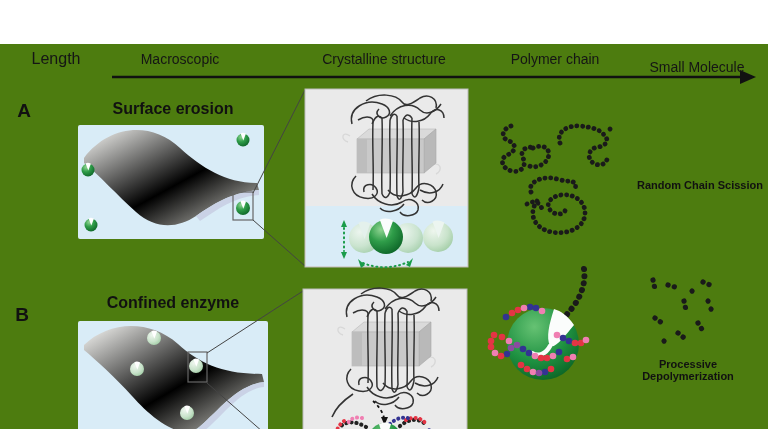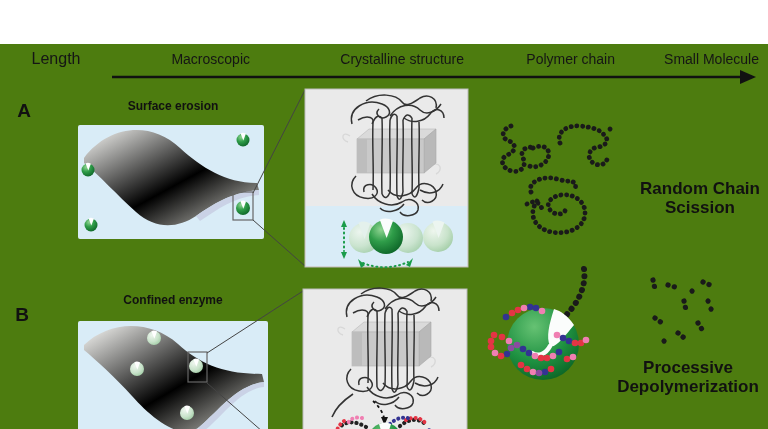--- a/index.html
+++ b/index.html
@@ -1,24 +1,24 @@
 <!DOCTYPE html>
 <html><head>
 <meta charset="utf-8">
 <style>
   html,body{margin:0;padding:0;background:#fff;}
   .stage{position:relative;width:768px;height:429px;background:#4d7c0f;
          font-family:"Liberation Sans",sans-serif;overflow:hidden;color:#111;margin-top:44px;}
   .stage svg{position:absolute;left:0;top:0;}
   .txt{position:absolute;text-align:center;line-height:1.12;}
-  .hdr{font-size:14px;font-weight:400;color:#151515;text-align:right;}
+  .hdr{font-size:14px;font-weight:400;color:#151515;}
   .scale{left:18px;top:5px;width:76px;font-size:16px;line-height:1.2;color:#151515;}
   .row-label{font-size:19px;font-weight:700;}
-  .row-title{font-size:12px;font-weight:700;}
-  .mech{font-size:17px;font-weight:700;}
+  .row-title{font-size:16px;font-weight:700;}
+  .mech{font-size:11px;font-weight:700;}
 </style>
 </head>
 <body>
 
 <div class="stage">
 
   <svg width="768" height="429" viewBox="0 0 768 429">
     <defs>
       <radialGradient id="gDark" cx="35%" cy="28%" r="80%">
         <stop offset="0%" stop-color="#8fd492"></stop>
@@ -271,21 +271,21 @@
         <path d="M664,297 L664.2,297.2"></path>
     </g>
   </svg>
 
   <div class="txt scale">
     <div>Length</div>
   </div>
   <div class="txt hdr" style="left:110px;top:8px;width:140px;">Macroscopic</div>
   <div class="txt hdr" style="left:495px;top:8px;width:120px;">Polymer chain</div>
   <div class="txt hdr" style="left:304px;top:8px;width:160px;">Crystalline structure</div>
-  <div class="txt hdr" style="left:635px;top:8px;width:124px;">Small Molecule</div>
+  <div class="txt hdr" style="left:635px;top:16px;width:124px;">Small Molecule</div>
 
   <div class="txt row-label" style="left:12px;top:56px;width:24px;">A</div>
   <div class="txt row-title" style="left:98px;top:56px;width:150px;">Surface erosion</div>
   <div class="txt mech" style="left:636px;top:135px;width:128px;">Random Chain Scission</div>
 
   <div class="txt row-label" style="left:10px;top:260px;width:24px;">B</div>
   <div class="txt row-title" style="left:98px;top:250px;width:150px;">Confined enzyme</div>
   <div class="txt mech" style="left:613px;top:314px;width:150px;">Processive Depolymerization</div>
 </div>
 

